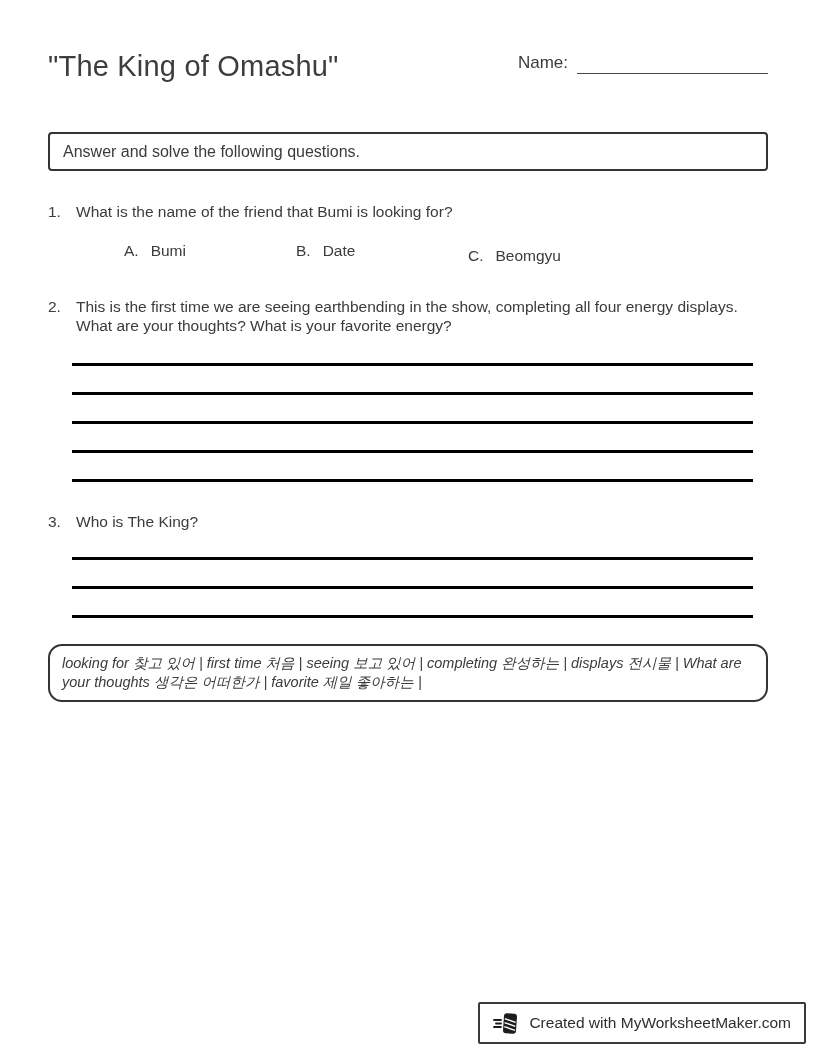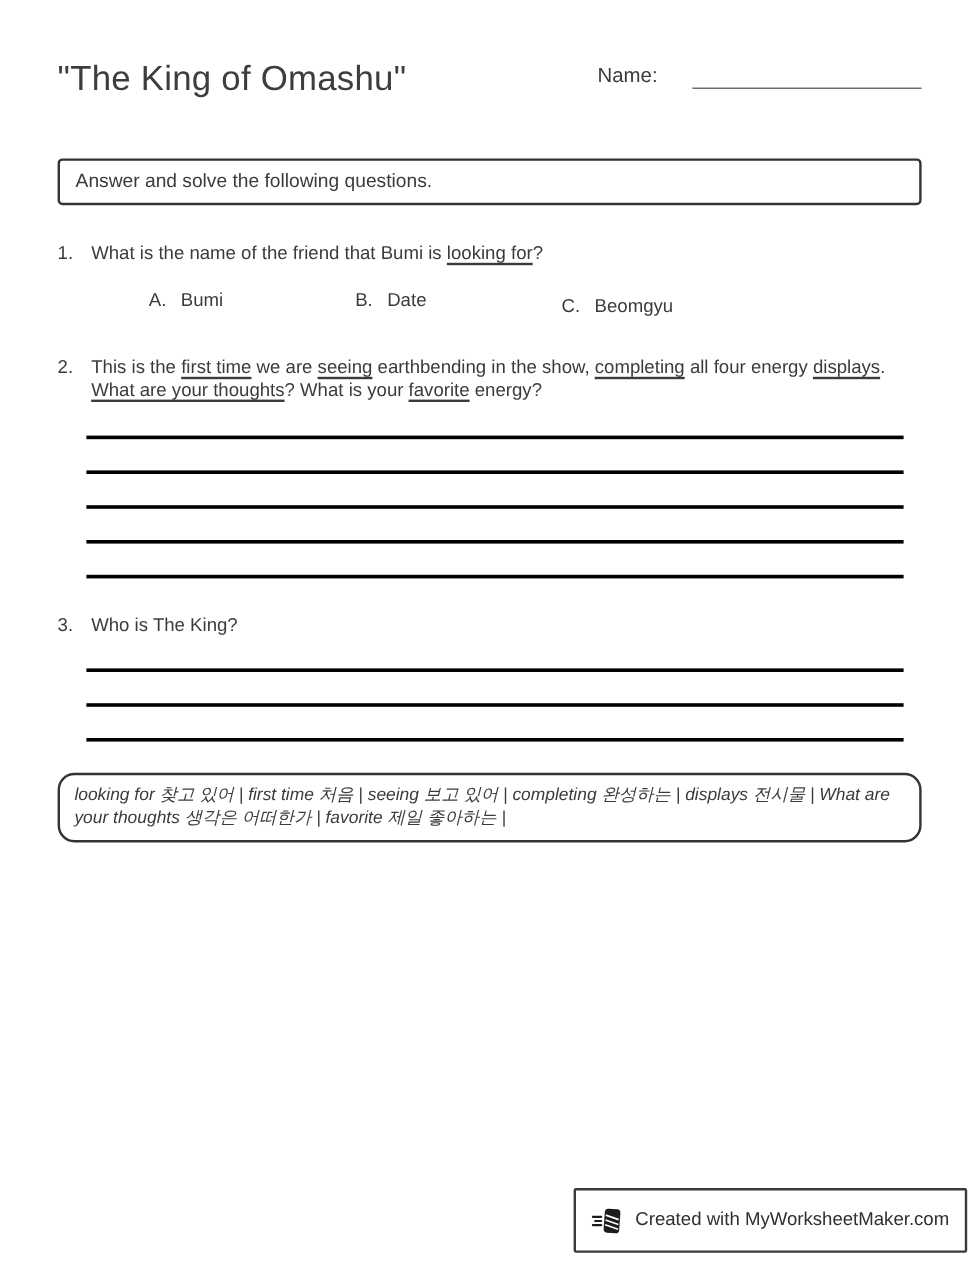--- a/index.html
+++ b/index.html
@@ -24,42 +24,42 @@
     align-items: flex-start;
   }
   .title {
     font-size: 29px;
     line-height: 32px;
     font-weight: 400;
     color: #3d3d3d;
     letter-spacing: 0.2px;
   }
   .id-block { display: flex; flex-direction: column; gap: 14px; padding-top: 2px; }
-  .fill-row { display: flex; align-items: flex-end; justify-content: flex-end; gap: 20px; }
+  .fill-row { display: flex; align-items: flex-end; justify-content: flex-end; }
   .fill-label { font-size: 17px; line-height: 22px; color: #3b3b3b; padding-right: 9px; }
   .fill-line { width: 191px; height: 22px; border-bottom: 1.5px solid #4a4a4a; }
 
   
   .box {
     border: 2px solid #333333;
     border-radius: 4px;
     background: #ffffff;
   }
   .instruction-box {
     margin-top: 50px;
     padding: 7px 13px;
     font-size: 16px;
     line-height: 21px;
   }
 
   
   .question { display: flex; margin-top: 31px; }
   .q-number { width: 28px; flex: 0 0 28px; font-size: 15.5px; line-height: 19px; }
   .q-text { font-size: 15.5px; line-height: 19px; max-width: 678px; }
-  .q-text .u, .u { text-decoration: underline; text-underline-offset: 3px; text-decoration-thickness: 1.5px; }
+  .q-text .u, .u { text-underline-offset: 3px; text-decoration-thickness: 1.5px; }
 
   .options {
     margin: 20px 0 0 76px;
     display: grid;
     grid-template-columns: 172px 172px auto;
   }
   .option { display: flex; align-items: baseline; font-size: 15.5px; line-height: 20px; }
   .option .letter { padding-right: 12px; }
   .option.shift-down { transform: translateY(5px); }
 
@@ -78,21 +78,21 @@
     font-style: italic;
     color: #3b3b3b;
     border-radius: 14px;
   }
 
   
   .footer-credit {
     position: absolute;
     right: 10px;
     bottom: 12px;
-    height: 54px;
+    height: 42px;
     border: 2px solid #3a3a3a;
     border-radius: 2px;
     display: flex;
     align-items: center;
     gap: 9px;
     padding: 0 13px;
     background: #ffffff;
   }
   .footer-credit .credit-text { font-size: 15.5px; color: #2f2f2f; white-space: nowrap; }
   .logo-icon { width: 27px; height: 27px; display: block; }

